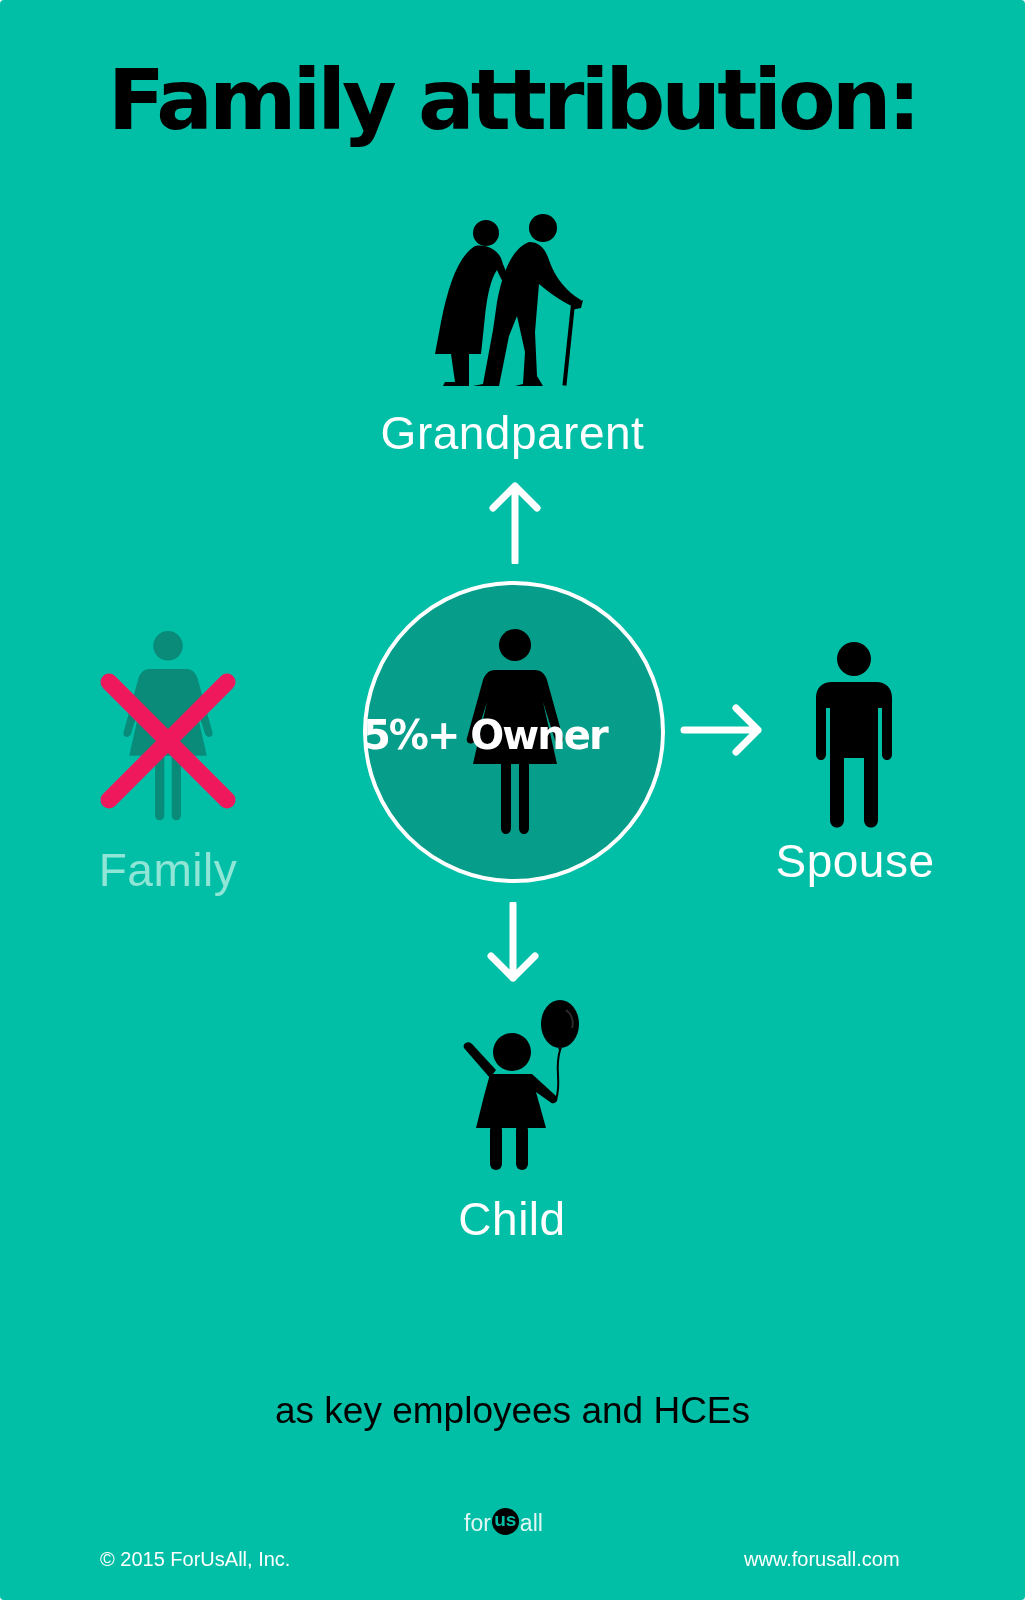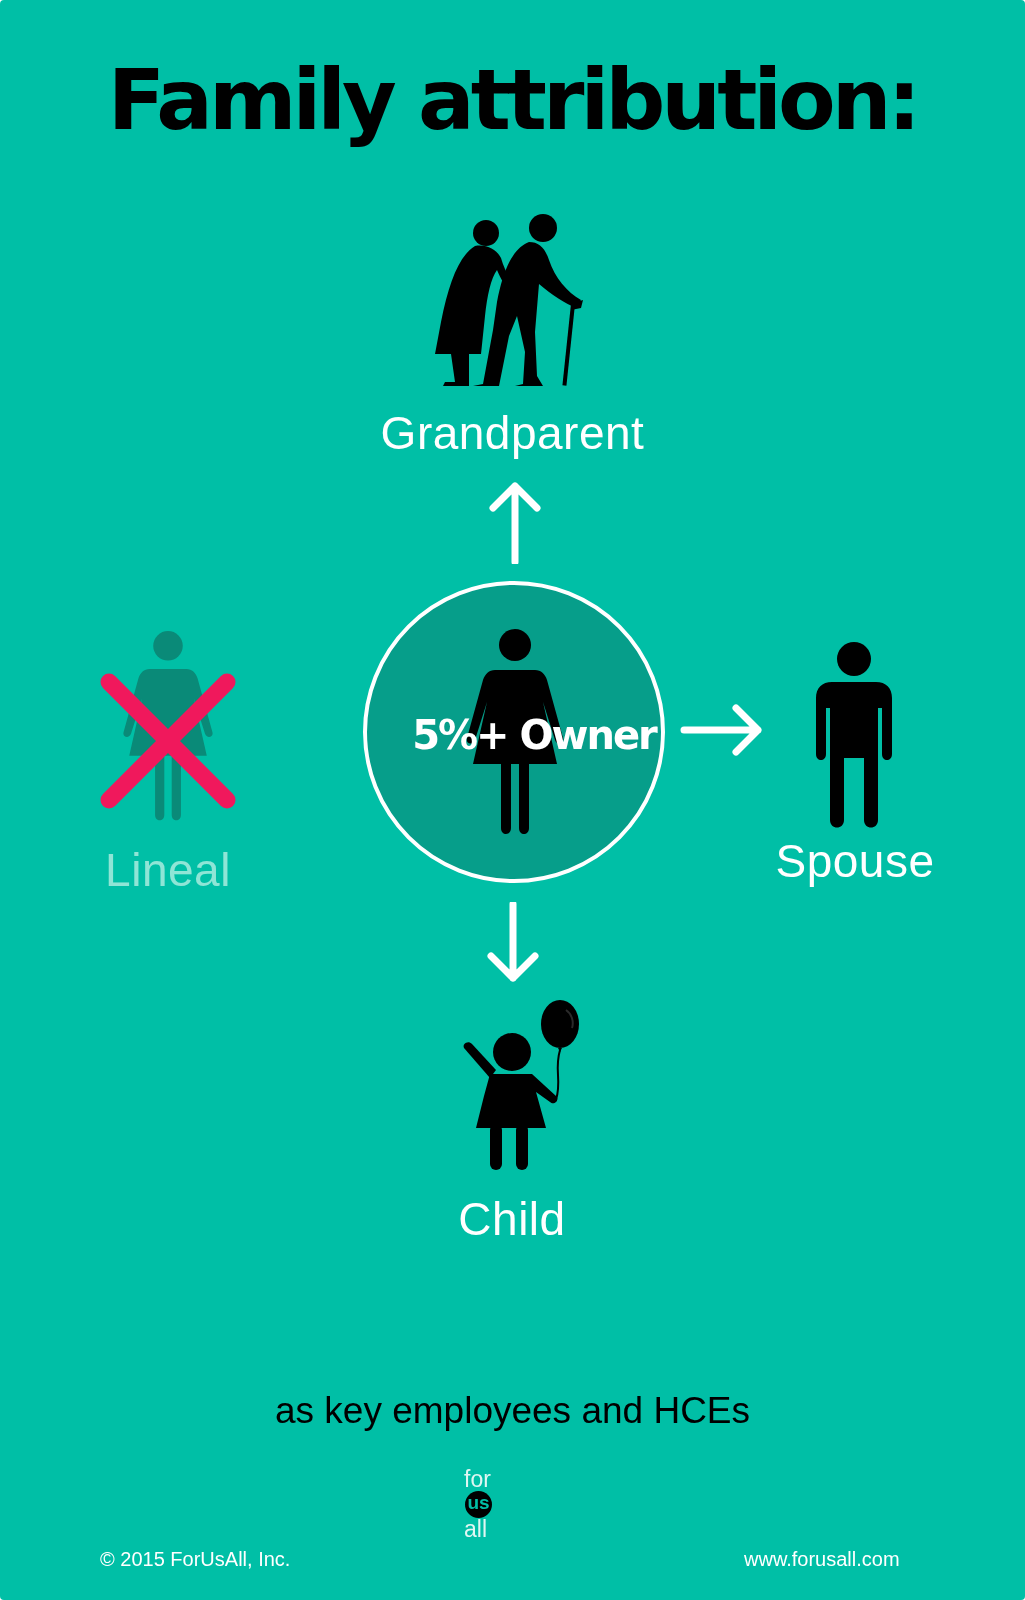--- a/index.html
+++ b/index.html
@@ -17,37 +17,37 @@
     position: absolute; font-family: "Liberation Sans", sans-serif; font-size: 46px;
     color: #ffffff; text-align: center; line-height: 1; letter-spacing: 0.5px;
   }
   .label.dim { color: #8FE5D6; }
   .icon { position: absolute; }
   .circle {
     position: absolute; left: 363px; top: 581px; width: 294px; height: 294px;
     border-radius: 50%; background: #069E8A; border: 4px solid #ffffff;
   }
   .owner-text {
-    position: absolute; left: 363px; width: 342px; top: 715px; text-align: center;
+    position: absolute; left: 363px; width: 342px; top: 715px; text-align: left;
     font-family: "DejaVu Sans", sans-serif; font-weight: bold; font-size: 40px;
     letter-spacing: -2px; color: #ffffff; line-height: 1;
   }
   .caption {
     position: absolute; left: 0; width: 1025px; text-align: center;
     font-family: "Liberation Sans", sans-serif; color: #000; line-height: 1;
   }
   .caption.bold { font-family: "DejaVu Sans", sans-serif; font-weight: bold; font-size: 36px; letter-spacing: -1.5px; top: 1296px; }
   .caption.reg { font-size: 37px; }
   .footer {
     position: absolute; top: 1549px; font-family: "Liberation Sans", sans-serif;
     font-size: 20px; color: #ffffff; line-height: 1;
   }
   .logo {
-    position: absolute; left: 464px; top: 1468px; font-family: "Liberation Sans", sans-serif;
-    font-size: 23px; color: #E0F7F3; display: flex; align-items: flex-start; line-height: 1; flex-direction: column;
+    position: absolute; left: 464px; top: 1508px; font-family: "Liberation Sans", sans-serif;
+    font-size: 23px; color: #E0F7F3; display: flex; align-items: flex-end; line-height: 1;
   }
   .logo .us {
     display: inline-block; background: #000000; color: #00BFA6; border-radius: 50%;
     width: 27px; height: 27px; text-align: center; line-height: 24px; font-weight: bold;
     font-size: 19px; margin: 0 1px;
   }
 </style>
 </head>
 <body>
 
@@ -86,21 +86,21 @@
 
   <svg class="icon" style="left:120px; top:628px;" width="96" height="200" viewBox="0 0 104 212">
     <g fill="#0A8A78">
       <circle cx="52" cy="17" r="16"></circle>
       <path d="M32 42 L72 42 C78 42 82 46 84 52 L100 110 C102 116 94 118 92 112 L80 74 L94 136 L66 136 L66 200 C66 208 56 208 56 200 L56 136 L48 136 L48 200 C48 208 38 208 38 200 L38 136 L10 136 L24 74 L12 112 C10 118 2 116 4 110 L20 52 C22 46 26 42 32 42 Z"></path>
     </g>
   </svg>
   <svg class="icon" style="left:95px; top:668px;" width="146" height="146" viewBox="0 0 146 146">
     <path d="M14 14 L132 132 M132 14 L14 132" stroke="#F0185C" stroke-width="17" stroke-linecap="round"></path>
   </svg>
-  <div class="label dim" style="left:60px; width:216px; top:847px;">Lineal</div>
+  <div class="label dim" style="left:60px; width:216px; top:847px;">Family</div>
 
   <svg class="icon" style="left:680px; top:700px;" width="86" height="60" viewBox="0 0 86 60">
     <path d="M4 30 L78 30 M56 8 L78 30 L56 52" stroke="#fff" stroke-width="7" fill="none" stroke-linecap="round" stroke-linejoin="round"></path>
   </svg>
 
   <svg class="icon" style="left:812px; top:642px;" width="84" height="188" viewBox="0 0 84 188">
     <g fill="#000">
       <circle cx="42" cy="17" r="17"></circle>
       <path d="M20 40 L64 40 C74 40 80 46 80 56 L80 112 C80 120 70 120 70 112 L70 66 L66 66 L66 178 C66 188 52 188 52 178 L52 116 L32 116 L32 178 C32 188 18 188 18 178 L18 66 L14 66 L14 112 C14 120 4 120 4 112 L4 56 C4 46 10 40 20 40 Z"></path>
     </g>

